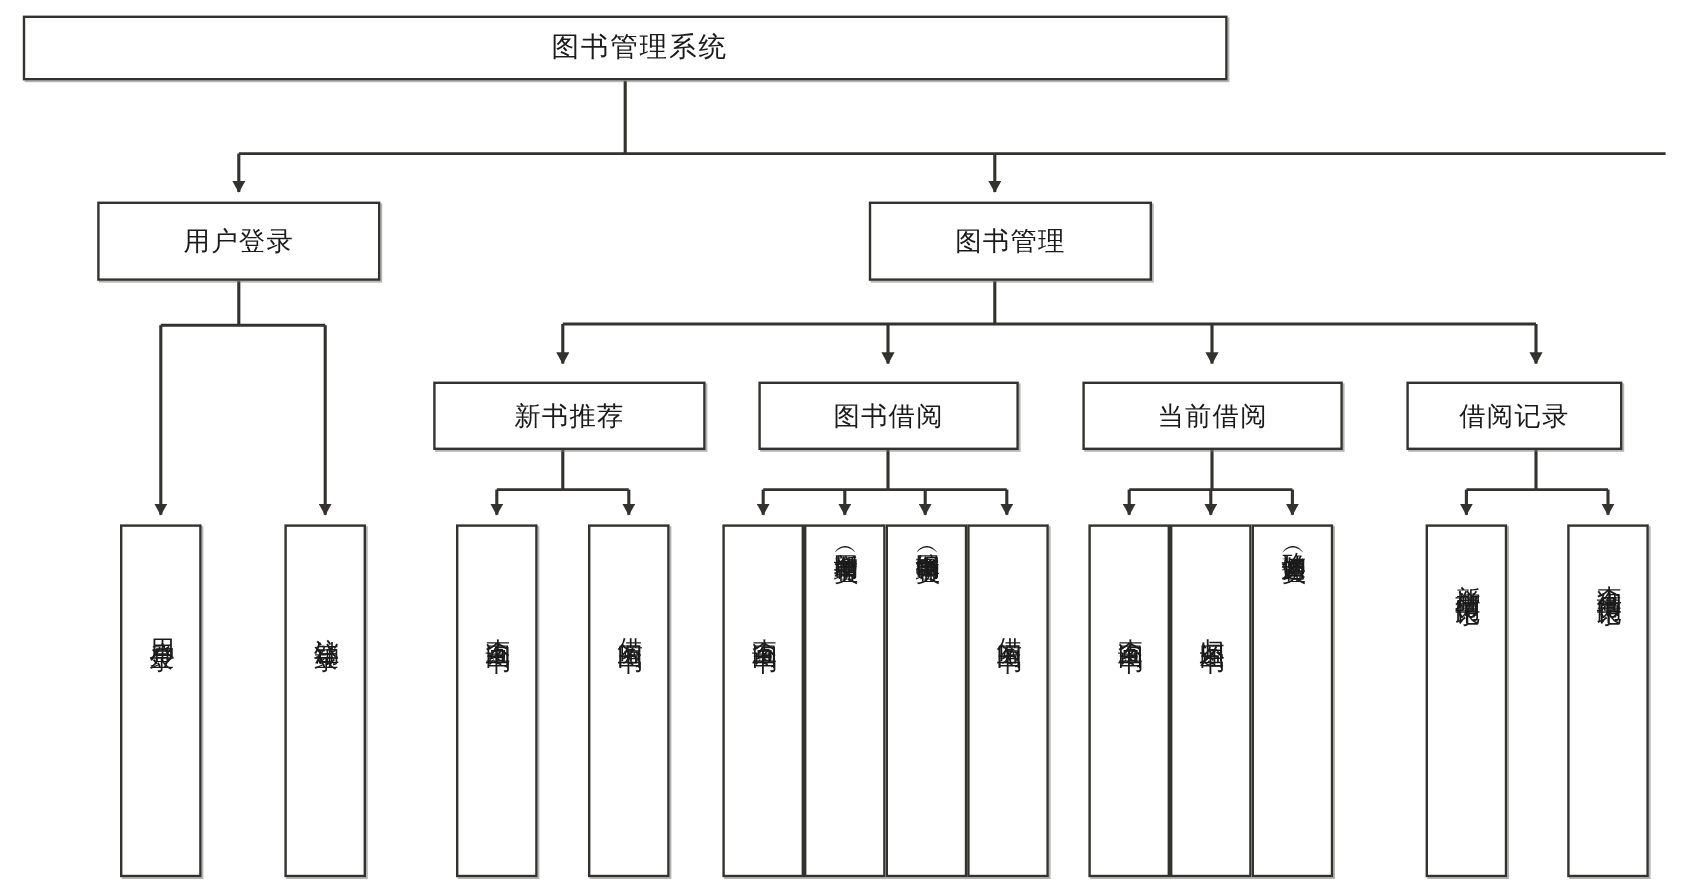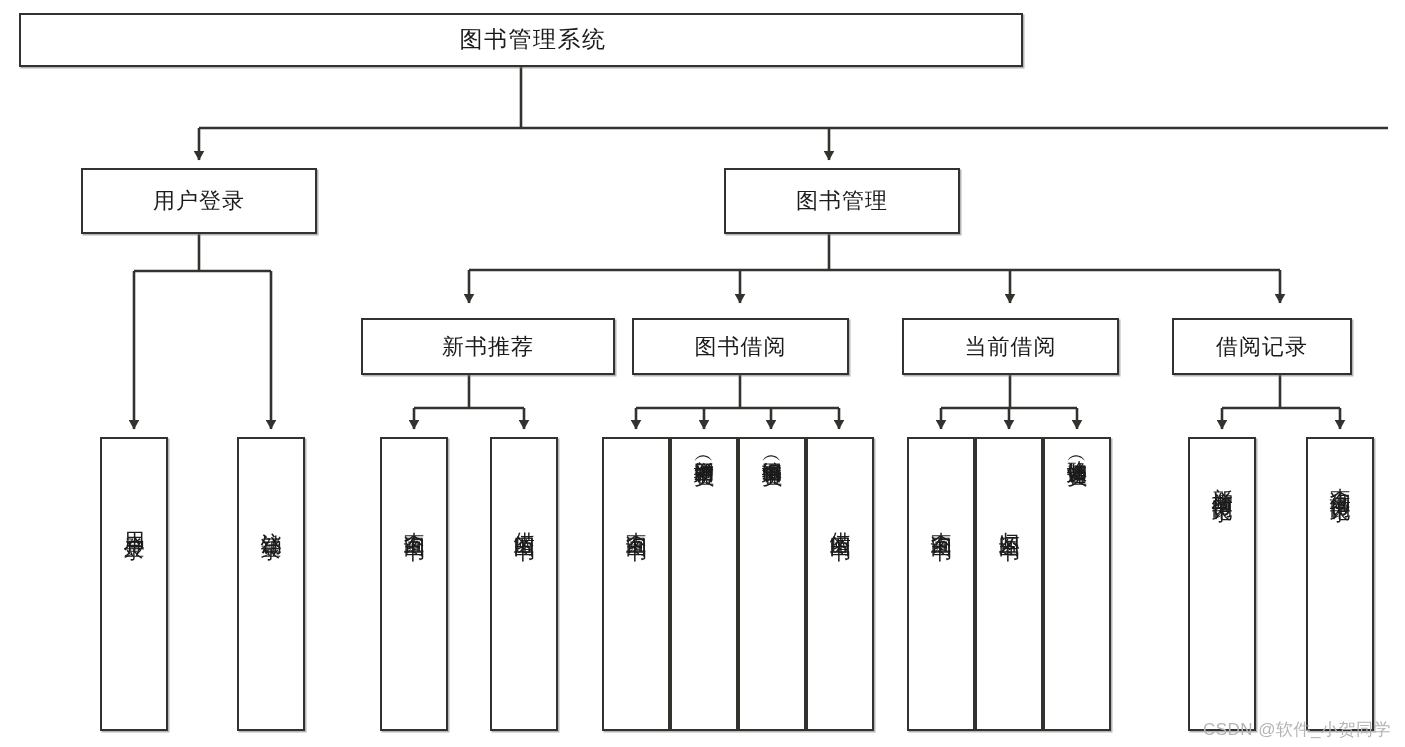--- a/index.html
+++ b/index.html
@@ -141,21 +141,21 @@
     <span class="node-label">图书管理系统</span>
   </div>
 
   <div class="node horiz" style="left:81px; top:168px; width:236px; height:66px;">
     <span class="node-label">用户登录</span>
   </div>
   <div class="node horiz" style="left:711px; top:168px; width:236px; height:66px;margin-left:13px;">
     <span class="node-label">图书管理</span>
   </div>
 
-  <div class="node horiz" style="left:361px; top:318px; width:254px; height:57px;">
+  <div class="node horiz" style="left:361px; top:318px; width:227px; height:57px;">
     <span class="node-label">新书推荐</span>
   </div>
   <div class="node horiz" style="left:902px; top:318px; width:217px; height:57px;">
     <span class="node-label">当前借阅</span>
   </div>
   <div class="node horiz" style="left:632px; top:318px; width:217px; height:57px;">
     <span class="node-label">图书借阅</span>
   </div>
   <div class="node horiz" style="left:1172px; top:318px; width:180px; height:57px;">
     <span class="node-label">借阅记录</span>
@@ -198,15 +198,14 @@
     <span class="node-label">确认归还（管理员）</span>
   </div>
 
   <div class="node vert" style="left:1188px; top:437px; width:68px; height:294px; padding-top:32px;">
     <span class="node-label">新增借阅记录</span>
   </div>
   <div class="node vert" style="left:1306px; top:437px; width:68px; height:294px; padding-top:32px;">
     <span class="node-label">查询借阅记录</span>
   </div>
 
-  <div class="watermark">CSDN @软件_小贺同学</div>
 
 </div>
 
 </body></html>

